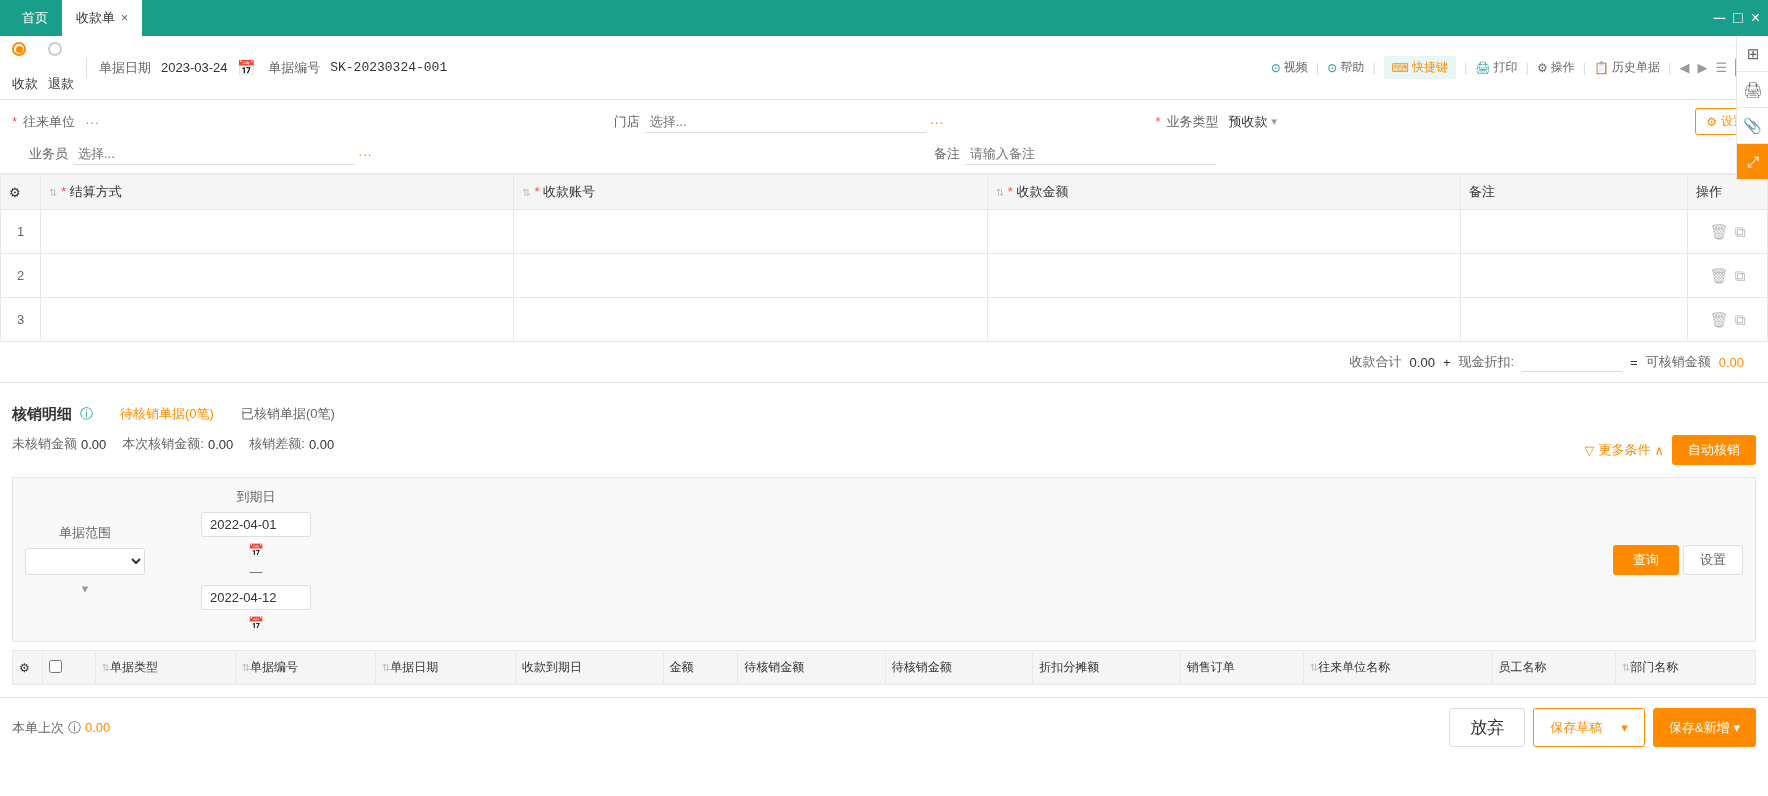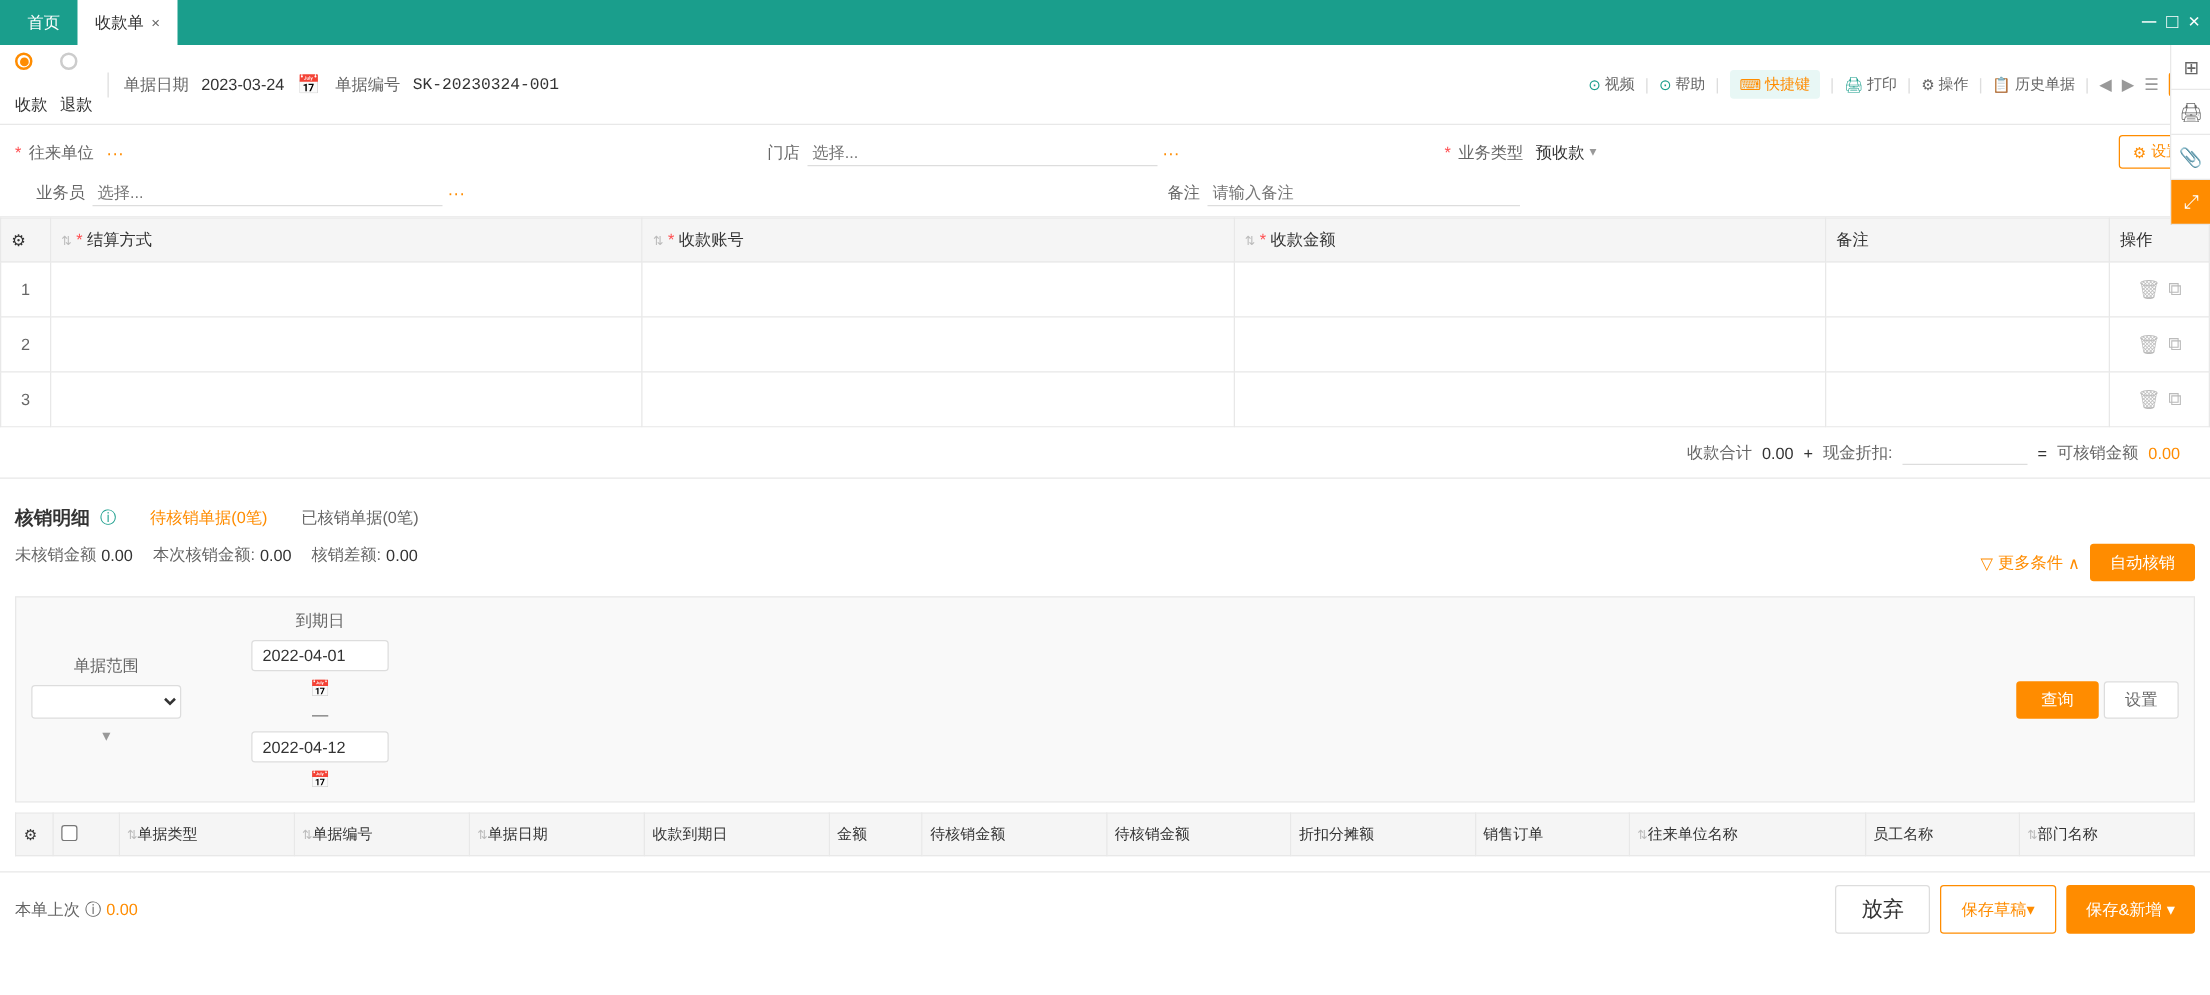--- a/index.html
+++ b/index.html
@@ -223,21 +223,21 @@
     .footer-right { margin-left: auto; display: flex; gap: 8px; }
     .btn-discard {
       border: 1px solid #ddd; background: #fff;
       padding: 7px 20px; border-radius: 3px;
       cursor: pointer; font-size: 17px; color: #333;
     }
     .btn-save-draft {
       border: 1px solid #ff8c00; background: #fff; color: #ff8c00;
       padding: 7px 16px; border-radius: 3px;
       cursor: pointer; font-size: 13px;
-      display: flex; align-items: center; gap: 0;
+      display: flex; align-items: center; gap: 19px;
     }
     .btn-save-new {
       background: #ff8c00; color: #fff;
       border: none; padding: 7px 16px; border-radius: 3px;
       cursor: pointer; font-size: 13px;
       display: flex; align-items: center; gap: 4px;
     }
 
     
     .side-panel {

